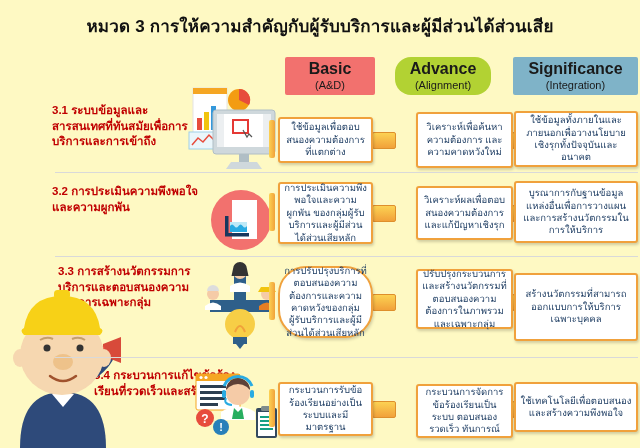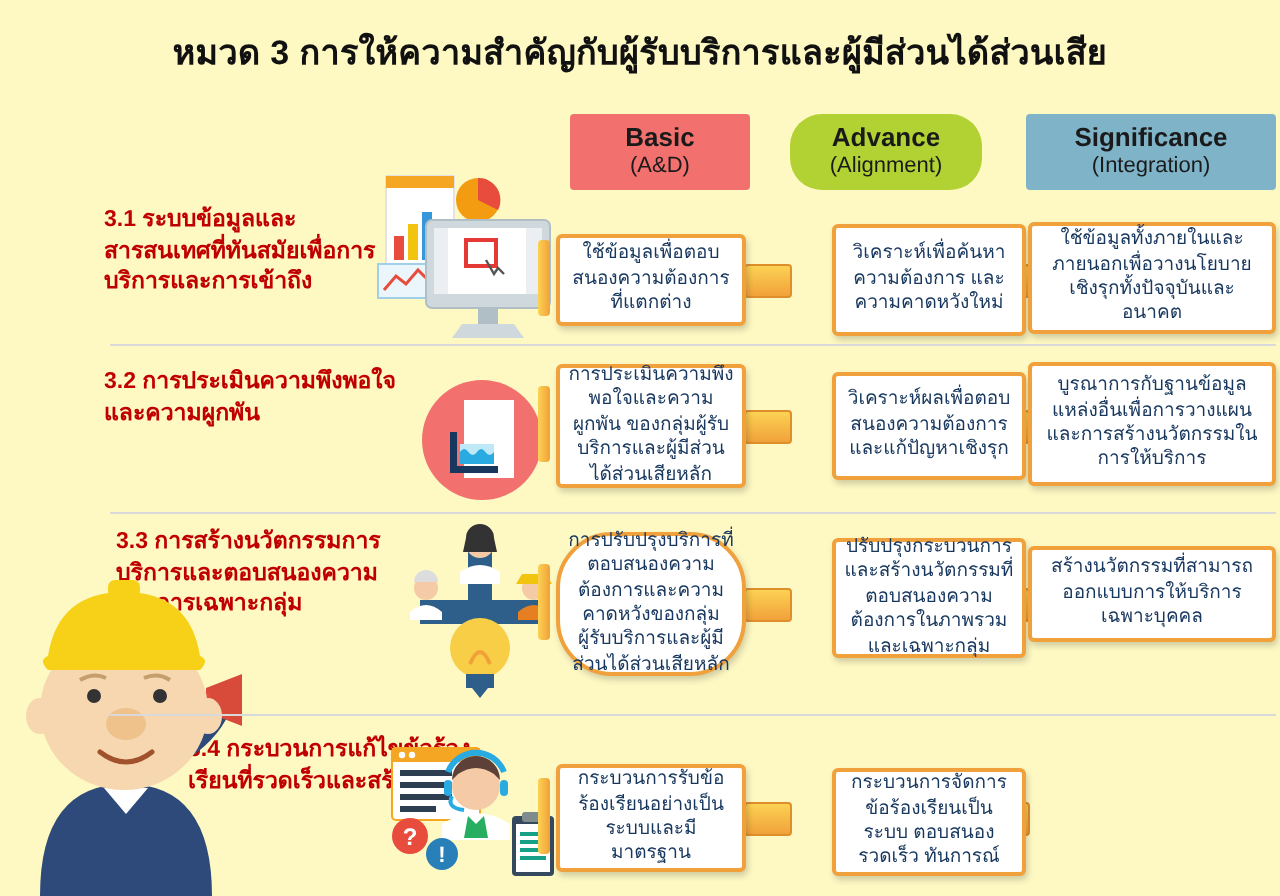--- a/index.html
+++ b/index.html
@@ -10,21 +10,21 @@
   .abs{position:absolute;}
   #title{
     top:12px;left:0;width:640px;text-align:center;
     font-size:17px;font-weight:bold;color:#111111;letter-spacing:.2px;
   }
   .hdr{
     top:57px;height:38px;border-radius:2px;
     display:flex;flex-direction:column;align-items:center;justify-content:center;
     color:#1a1a1a;line-height:1.15;
   }
-  .hdr .h-main{font-size:13px;font-weight:bold;}
+  .hdr .h-main{font-size:16px;font-weight:bold;}
   .hdr .h-sub{font-size:11px;}
   #hdr-basic{left:285px;width:90px;}
   #hdr-advance{left:395px;width:96px;}
   #hdr-significance{left:513px;width:125px;}
   .row-label{
     color:#c00000;font-weight:bold;font-size:11.5px;line-height:1.35;
   }
   #label-31{left:52px;top:103px;width:142px;}
   #label-32{left:52px;top:184px;width:152px;}
   #label-33{left:58px;top:264px;width:158px;}
@@ -33,21 +33,21 @@
     background:#ffffff;border:2px solid #f0a13c;border-radius:3px;
     box-shadow:1px 2px 3px rgba(0,0,0,.18);
     display:flex;align-items:center;justify-content:center;text-align:center;
     font-size:9.5px;color:#17375e;line-height:1.3;padding:2px 4px;box-sizing:border-box;
   }
   .c1{left:278px;width:95px;}
   .c2{left:416px;width:97px;}
   .c3{left:514px;width:124px;}
   .r1c1{top:117px;height:46px;} .r1c2{top:112px;height:56px;} .r1c3{top:111px;height:56px;}
   .r2c1{top:182px;height:62px;} .r2c2{top:186px;height:54px;} .r2c3{top:181px;height:62px;}
-  .r3c1{top:266px;height:72px;border-radius:28px;} .r3c2{top:269px;height:60px;} .r3c3{top:273px;height:48px;}
+  .r3c1{top:266px;height:72px;border-radius:28px;} .r3c2{top:269px;height:60px;} .r3c3{top:273px;height:68px;}
   .r4c1{top:382px;height:54px;} .r4c2{top:384px;height:54px;} .r4c3{top:382px;height:50px;}
   .conn{
     background:linear-gradient(180deg,#fcd253,#f1a13a);
     border:1px solid #de8f2c;width:22px;height:15px;border-radius:2px;
   }
   .stub{
     background:linear-gradient(90deg,#fcd253,#f1a13a);
     width:6px;height:38px;border-radius:2px;
   }
   .divider{height:1px;background:#d9d9d9;left:55px;width:583px;}
@@ -205,18 +205,19 @@
   <div class="abs cell c1 r2c1">การประเมินความพึงพอใจและความผูกพัน ของกลุ่มผู้รับบริการและผู้มีส่วนได้ส่วนเสียหลัก</div>
   <div class="abs cell c2 r2c2">วิเคราะห์ผลเพื่อตอบสนองความต้องการ และแก้ปัญหาเชิงรุก</div>
   <div class="abs cell c3 r2c3">บูรณาการกับฐานข้อมูลแหล่งอื่นเพื่อการวางแผนและการสร้างนวัตกรรมในการให้บริการ</div>
 
   <div class="abs cell c1 r3c1">การปรับปรุงบริการที่ตอบสนองความต้องการและความคาดหวังของกลุ่มผู้รับบริการและผู้มีส่วนได้ส่วนเสียหลัก</div>
   <div class="abs cell c2 r3c2">ปรับปรุงกระบวนการและสร้างนวัตกรรมที่ตอบสนองความต้องการในภาพรวมและเฉพาะกลุ่ม</div>
   <div class="abs cell c3 r3c3">สร้างนวัตกรรมที่สามารถออกแบบการให้บริการเฉพาะบุคคล</div>
 
   <div class="abs cell c1 r4c1">กระบวนการรับข้อร้องเรียนอย่างเป็นระบบและมีมาตรฐาน</div>
   <div class="abs cell c2 r4c2">กระบวนการจัดการข้อร้องเรียนเป็นระบบ ตอบสนองรวดเร็ว ทันการณ์</div>
+  <div class="abs cell c3 r4c3">ใช้เทคโนโลยีเพื่อตอบสนองและสร้างความพึงพอใจ</div>
 
   <div class="abs divider" style="top:172px;"></div>
   <div class="abs divider" style="top:256px;"></div>
   <div class="abs divider" style="top:357px;"></div>
 
 </div>
 
 </body></html>

